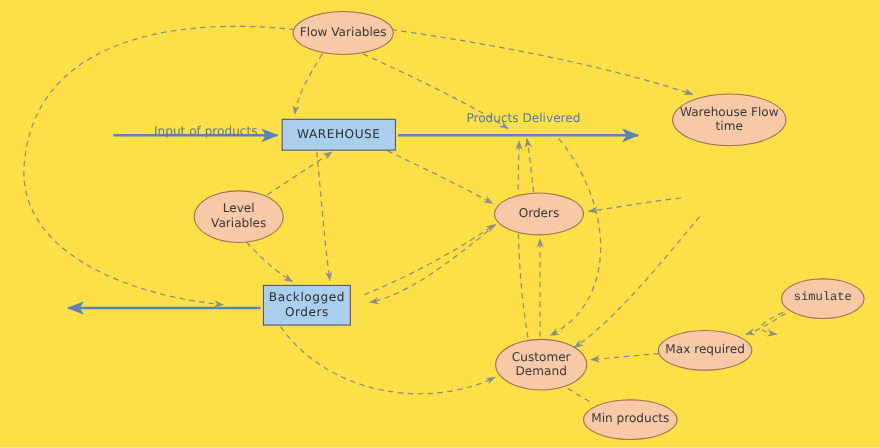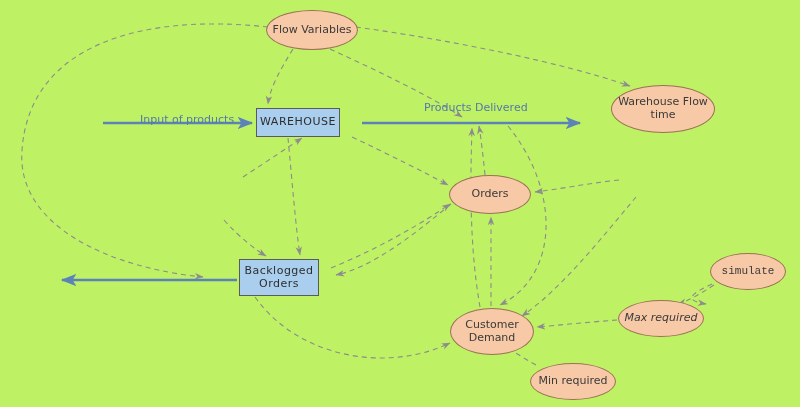--- a/index.html
+++ b/index.html
@@ -1,21 +1,21 @@
 <!DOCTYPE html>
 <html><head>
 <meta charset="utf-8">
 <title>System Dynamics Diagram</title>
 <style>
   html,body{margin:0;padding:0;background:#ffffff;}
   body{
     font-family:"DejaVu Sans", sans-serif;
     width:800px;height:407px;overflow:hidden;
   }
-  #canvas{position:relative;width:800px;height:407px;background:#bef264;}
+  #canvas{position:relative;width:800px;height:407px;background:#fde047;}
   #edges{position:absolute;left:0;top:0;width:800px;height:407px;}
 
   .node{
     position:absolute;
     display:flex;align-items:center;justify-content:center;
     text-align:center;
     box-sizing:border-box;
     line-height:1.15;
     z-index:5;
   }
@@ -86,55 +86,59 @@
       <line x1="103" y1="123" x2="252" y2="123"></line>
       <line x1="362" y1="123" x2="580" y2="123"></line>
       <line x1="237" y1="280" x2="62" y2="280"></line>
     </g>
   </svg>
 
   <div class="node ellipse" style="left:266px;top:10px;width:92px;height:40px;">
     <span class="nlabel">Flow Variables</span>
   </div>
 
-  <div class="node box" style="left:256px;top:108px;width:84px;height:29px;">
+  <div class="node box" style="left:256px;top:108px;width:104px;height:29px;">
     <span class="nlabel">WAREHOUSE</span>
   </div>
 
   <div class="node ellipse" style="left:611px;top:85px;width:104px;height:48px;">
     <span class="nlabel">Warehouse Flow
 time</span>
   </div>
 
+  <div class="node ellipse" style="left:176px;top:173px;width:82px;height:48px;">
+    <span class="nlabel">Level
+Variables</span>
+  </div>
 
   <div class="node ellipse" style="left:449px;top:175px;width:82px;height:39px;">
     <span class="nlabel">Orders</span>
   </div>
 
 
   <div class="node box" style="left:239px;top:259px;width:80px;height:37px;">
     <span class="nlabel">Backlogged
 Orders</span>
   </div>
 
   <div class="node ellipse" style="left:450px;top:308px;width:84px;height:47px;">
     <span class="nlabel">Customer
 Demand</span>
   </div>
 
   <div class="node ellipse" style="left:710px;top:253px;width:76px;height:37px;font-family:Liberation Mono, monospace;">
     <span class="nlabel">simulate</span>
   </div>
 
-  <div class="node ellipse" style="left:618px;top:300px;width:86px;height:37px;font-style:italic;">
+  <div class="node ellipse" style="left:598px;top:300px;width:86px;height:37px;">
     <span class="nlabel">Max required</span>
   </div>
 
   <div class="node ellipse" style="left:530px;top:363px;width:86px;height:37px;">
-    <span class="nlabel">Min required</span>
+    <span class="nlabel">Min products</span>
   </div>
 
   <div class="flow-label" style="left:140px;top:113px;">Input of products</div>
 
   <div class="flow-label" style="left:424px;top:101px;">Products Delivered</div>
 
 
 </div>
 
 </body></html>

